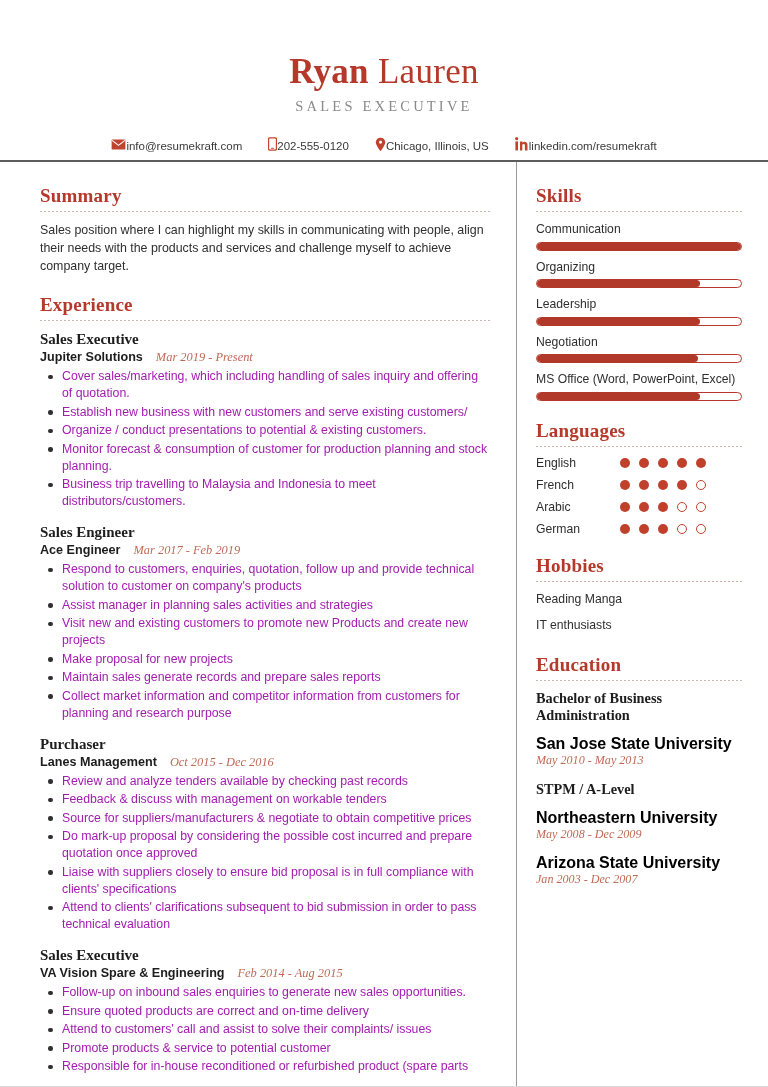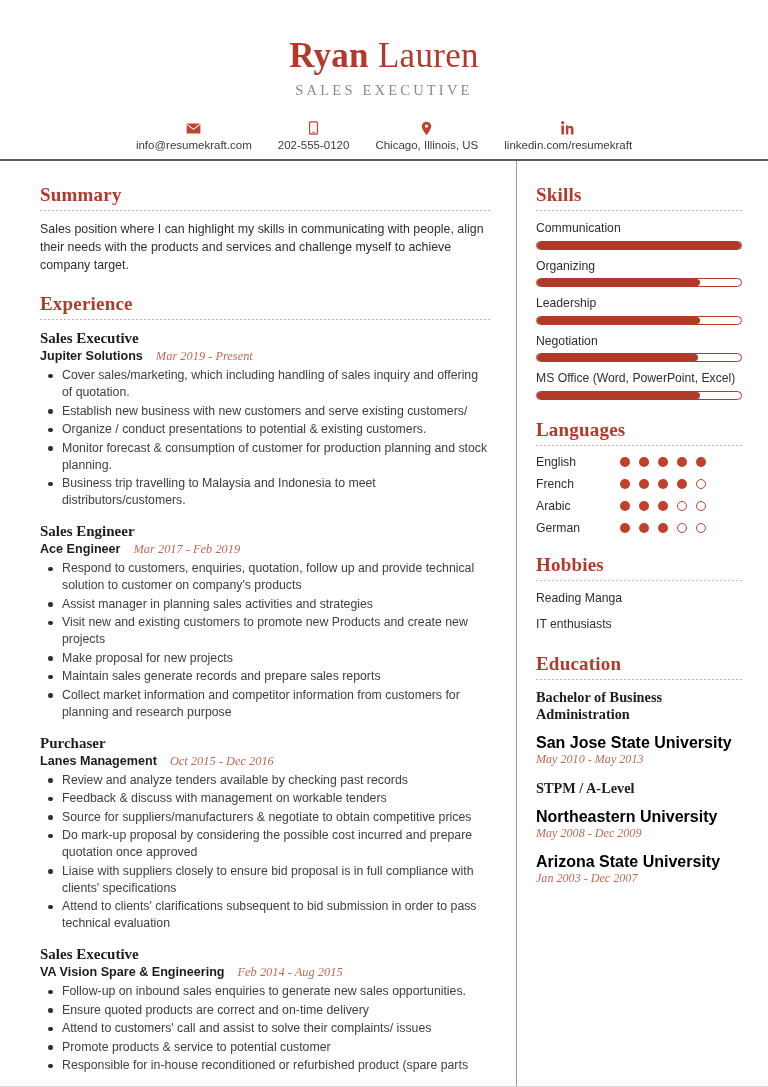--- a/index.html
+++ b/index.html
@@ -14,21 +14,21 @@
     background: #ffffff;
     overflow: hidden;
     font-family: "Liberation Sans", sans-serif;
     color: #2b2b2b;
     box-sizing: border-box;
     border-bottom: 1px solid #d8d8d8;
   }
 
   
   .header {
-    padding-top: 36px;
+    padding-top: 52px;
     text-align: center;
   }
   .name {
     font-family: "Liberation Serif", serif;
     font-size: 35px;
     line-height: 40px;
     color: #b5392a;
     letter-spacing: 0.3px;
   }
   .name .first { font-weight: bold; }
@@ -45,21 +45,21 @@
   
   .contact-row {
     margin-top: 21px;
     display: flex;
     justify-content: center;
     align-items: flex-start;
     gap: 26px;
   }
   .contact-item {
     display: flex;
-    flex-direction: column;
+    flex-direction: row;
     align-items: center;
     min-width: 0;
   }
   .contact-icon {
     height: 16px;
     display: flex;
     align-items: center;
     justify-content: center;
     color: #c0432f;
     line-height: 1;
@@ -156,21 +156,21 @@
   }
   ul.bullets {
     margin: 0;
     padding-left: 20px;
     list-style: none;
   }
   ul.bullets li {
     position: relative;
     font-size: 12.3px;
     line-height: 17px;
-    color: #404040;
+    color: #a21caf;
     margin-bottom: 1.5px;
     padding-left: 2px;
   }
   ul.bullets li::before {
     content: "";
     position: absolute;
     left: -12px;
     top: 6.5px;
     width: 4.5px;
     height: 4.5px;

